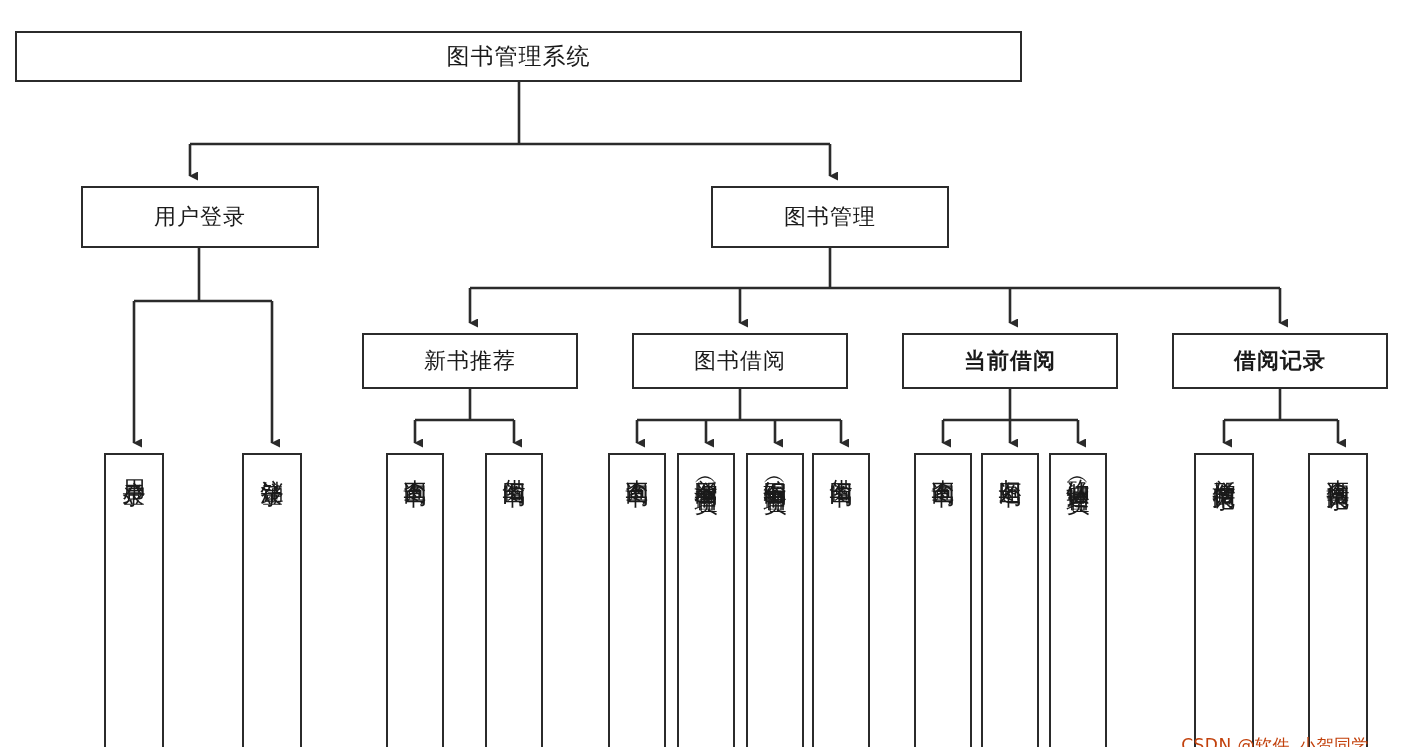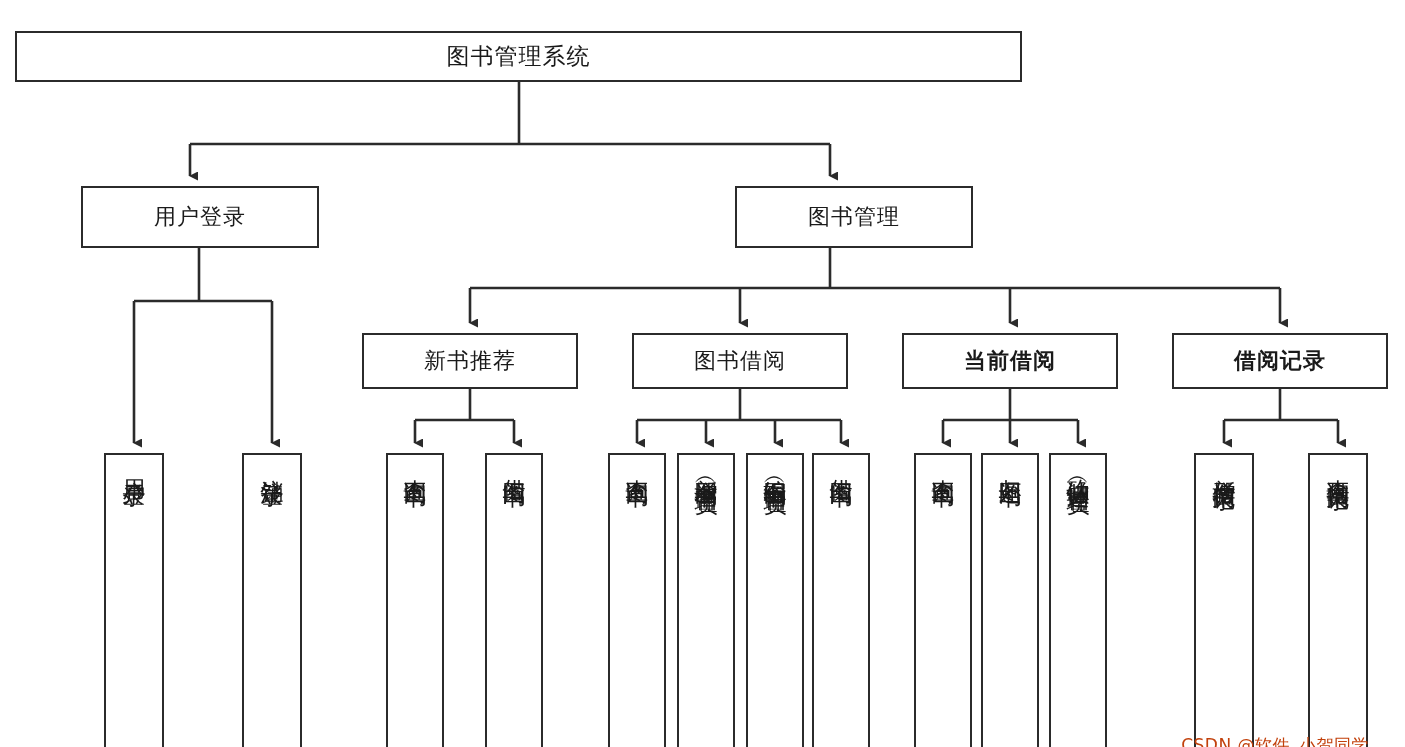--- a/index.html
+++ b/index.html
@@ -110,21 +110,21 @@
     </g>
   </svg>
 
   <div class="node h root" style="left:15px;top:15px;width:1007px;height:51px;">
     <span>图书管理系统</span>
   </div>
 
   <div class="node h" style="left:81px;top:170px;width:238px;height:62px;">
     <span>用户登录</span>
   </div>
-  <div class="node h" style="left:711px;top:170px;width:238px;height:62px;margin-left:24px;">
+  <div class="node h" style="left:711px;top:170px;width:238px;height:62px;">
     <span>图书管理</span>
   </div>
 
   <div class="node h" style="left:632px;top:317px;width:216px;height:56px;">
     <span>图书借阅</span>
   </div>
   <div class="node h" style="left:362px;top:317px;width:216px;height:56px;">
     <span>新书推荐</span>
   </div>
   <div class="node h" style="left:902px;top:317px;width:216px;height:56px;font-weight:bold;">

